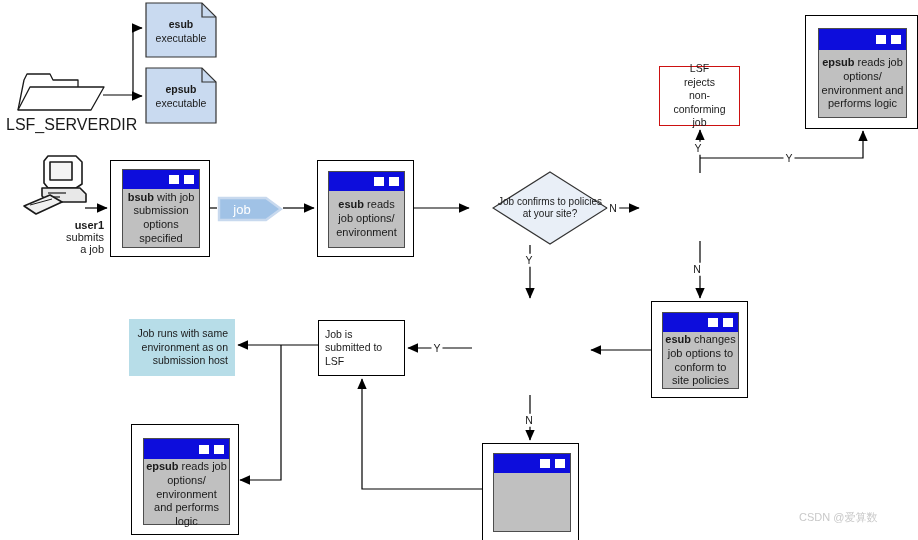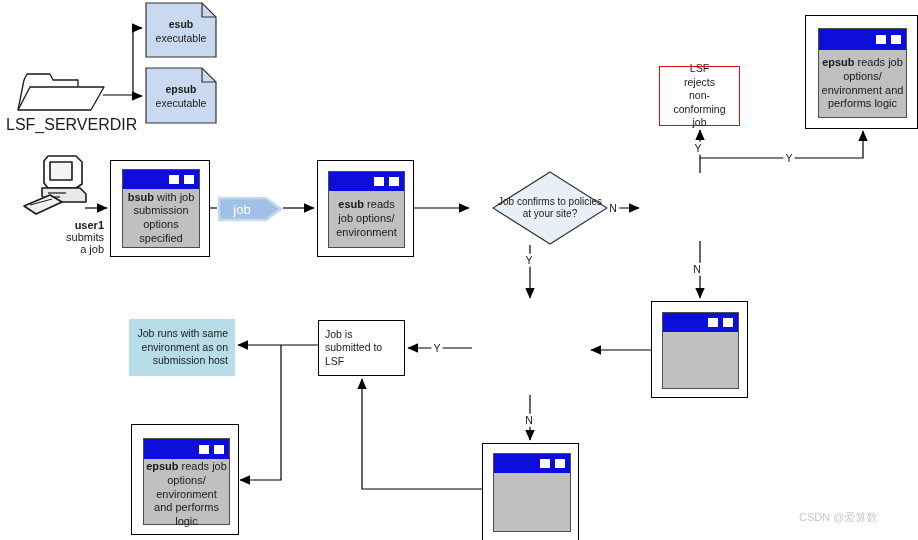--- a/index.html
+++ b/index.html
@@ -174,20 +174,23 @@
     </div>
   </div>
 
 
   <div class="node winbox" style="left:651px;top:301px;width:95px;height:95px">
     <div class="win" style="left:10px;top:10px;width:75px;height:75px">
       <div class="titlebar">
         <span class="sq"></span>
         <span class="sq"></span>
       </div>
+      <div class="winbody">
+        <div><b>esub</b> <span>changes job options to conform to site policies</span></div>
+      </div>
     </div>
   </div>
 
   <div class="node plainbox" style="left:318px;top:320px;width:87px;height:56px">
     <div>Job is submitted to LSF</div>
   </div>
 
   <div class="node bluebox" style="left:129px;top:319px;width:106px;height:57px">
     <div>Job runs with same environment as on submission host</div>
   </div>

